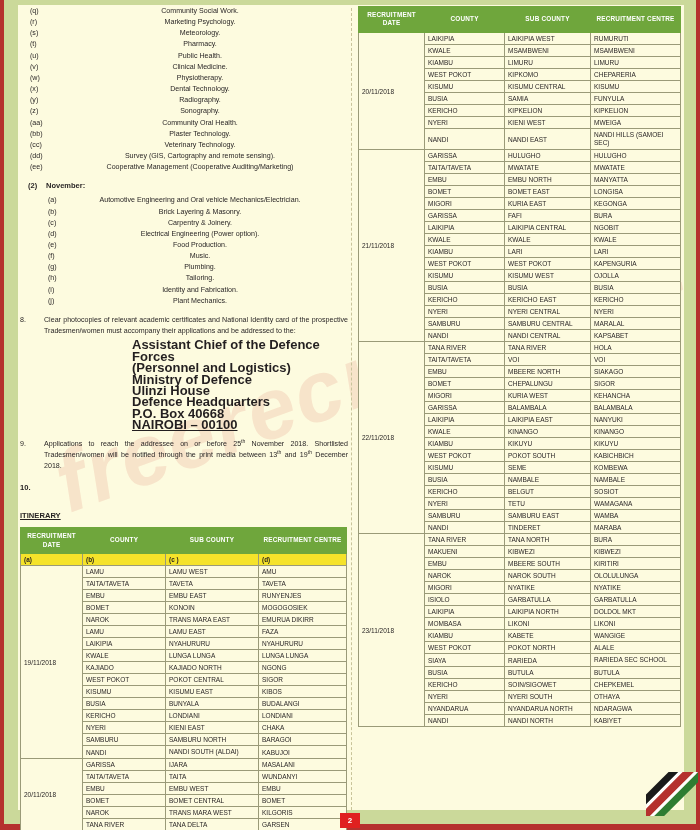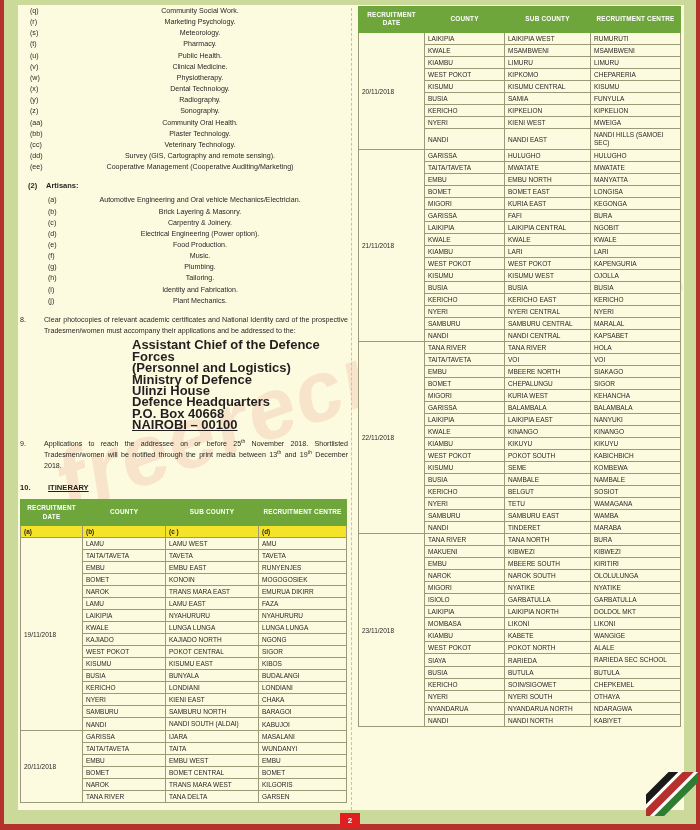--- a/index.html
+++ b/index.html
@@ -123,20 +123,21 @@
   sup { font-size:5px; vertical-align:super; line-height:0; }
 
   
   .itin-head {
     display:flex;
     margin-top:11px;
     margin-bottom:7px;
     font-size:7.6px;
     font-weight:bold;
     color:#231f20;
+    flex-direction:column;
   }
   .itin-head .n { width:28px; flex:0 0 28px; }
   .itin-head .t { text-decoration:underline; }
 
   
   table.itin {
     border-collapse:collapse;
     width:326px;
     table-layout:fixed;
     background:#fdfbdf;
@@ -293,21 +294,21 @@
             <span class="txt">Survey (GIS, Cartography and remote sensing).</span>
           </li>
           <li>
             <span class="lbl">(ee)</span>
             <span class="txt">Cooperative Management (Cooperative Auditing/Marketing)</span>
           </li>
         </ul>
 
       <div class="section-head">
         <span class="num">(2)</span>
-        <span>Artisans:</span>
+        <span>November:</span>
       </div>
 
       <ul class="lettered-list list-b" id="artisans-list">
           <li>
             <span class="lbl">(a)</span>
             <span class="txt">Automotive Engineering and Oral vehicle Mechanics/Electrician.</span>
           </li>
           <li>
             <span class="lbl">(b)</span>
             <span class="txt">Brick Layering &amp; Masonry.</span>

